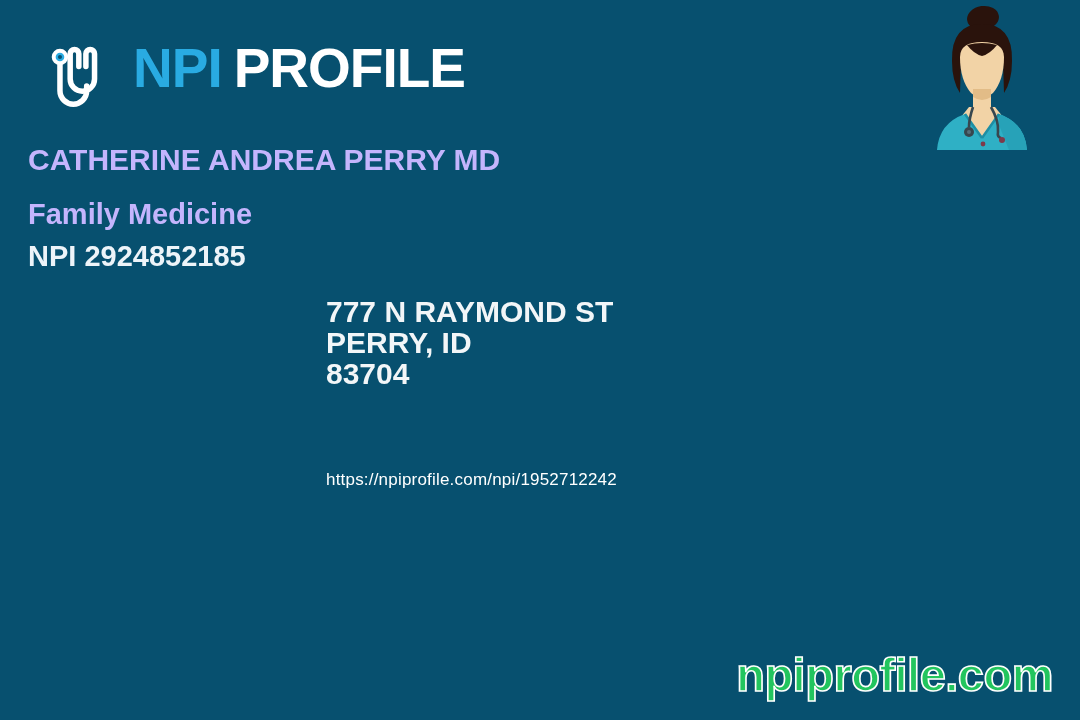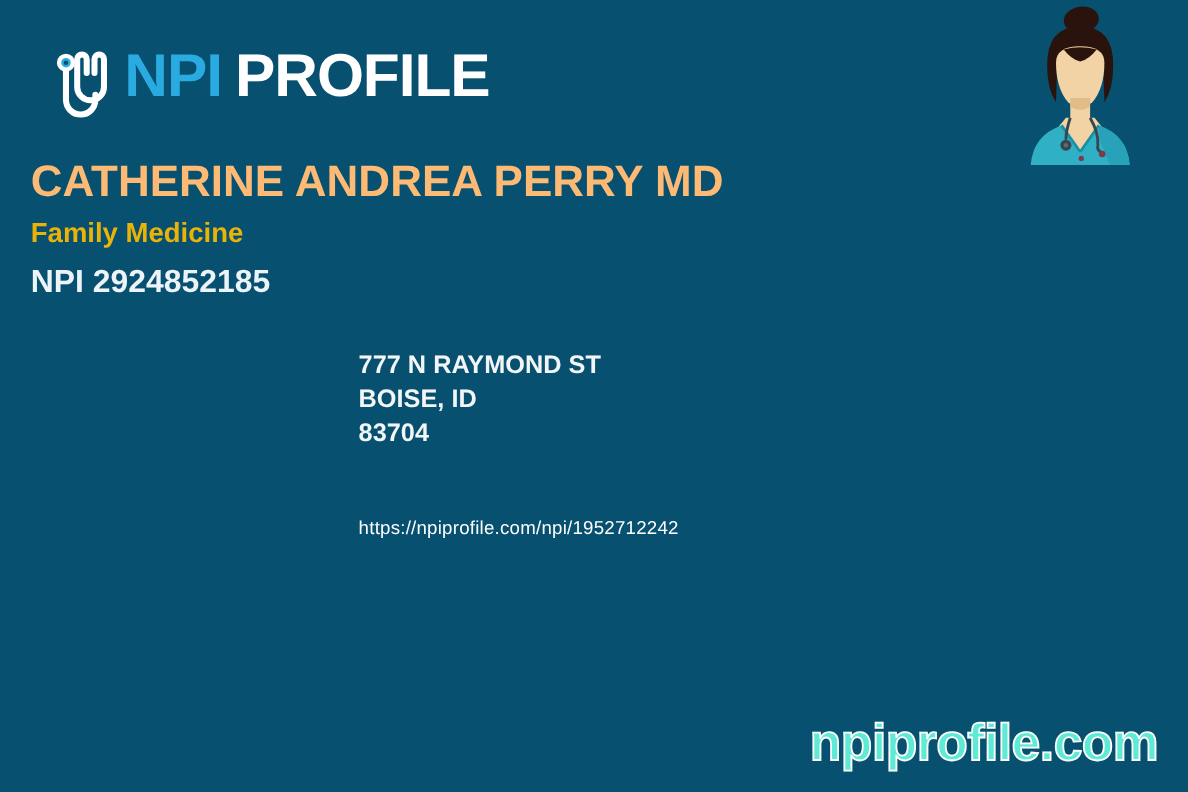--- a/index.html
+++ b/index.html
@@ -8,69 +8,69 @@
     background:#07506F;
     overflow:hidden;
     font-family:"Liberation Sans", sans-serif;
     position:relative;
   }
   .stage{position:absolute;inset:0;width:1080px;height:720px;}
 
   
   .logo{
     position:absolute;left:26px;top:24px;
-    display:flex;align-items:flex-end;gap:1px;
+    display:flex;align-items:flex-end;gap:21px;
   }
   .logo-icon{width:86px;height:88px;flex:0 0 auto;}
   .logo-text{
     font-size:55px;font-weight:bold;letter-spacing:-1px;
     white-space:nowrap;line-height:88px;
   }
   .logo-npi{color:#29ABE2;}
   .logo-profile{color:#FFFFFF;margin-left:12px;}
 
   
   .avatar{position:absolute;left:925px;top:5px;width:110px;height:145px;}
 
   
   .name{
     position:absolute;left:28px;top:143px;
-    color:#fdba74;font-size:40px;font-weight:bold;letter-spacing:0px;
+    color:#c4b5fd;font-size:30px;font-weight:bold;letter-spacing:0px;
     white-space:nowrap;
   }
   .specialty{
     position:absolute;left:28px;top:198px;
-    color:#eab308;font-size:25px;font-weight:bold;
+    color:#c4b5fd;font-size:29px;font-weight:bold;
     white-space:nowrap;
     text-align:center;
   }
   .npi{
     position:absolute;left:28px;top:240px;
     color:#EDF4F9;font-size:29px;font-weight:bold;
     white-space:nowrap;
   }
 
   
   .contact{
-    position:absolute;left:326px;top:316px;
-    color:#F2F6F8;font-size:23px;font-weight:600;
+    position:absolute;left:326px;top:296px;
+    color:#F2F6F8;font-size:30px;font-weight:600;
     line-height:31px;white-space:nowrap;
   }
   .url{
     position:absolute;left:326px;top:470px;
     color:#FFFFFF;font-size:17px;font-weight:500;
     letter-spacing:0.2px;white-space:nowrap;
     text-decoration:none;
     text-align:center;
   }
 
   
   .footer-site{
     position:absolute;right:27px;bottom:18px;
-    color:#5eead4;font-size:47px;font-weight:bold;
+    color:#22c55e;font-size:47px;font-weight:bold;
     letter-spacing:-0.5px;
     -webkit-text-stroke:1.6px #FFFFFF;
     white-space:nowrap;
   }
 </style>
 </head>
 <body>
 
 <div class="stage">
 
@@ -117,21 +117,21 @@
     <circle cx="77" cy="135" r="3" fill="#7E3A4A"></circle>
     <circle cx="58" cy="139" r="2.4" fill="#7E3A4A"></circle>
   </svg>
 
   <div class="name">CATHERINE ANDREA PERRY MD</div>
   <div class="specialty">Family Medicine</div>
   <div class="npi">NPI 2924852185</div>
 
   <div class="contact">
     <div>777 N RAYMOND ST</div>
-    <div>BOISE, ID</div>
+    <div>PERRY, ID</div>
     <div>83704</div>
   </div>
 
   <a class="url" href="#">https://npiprofile.com/npi/1952712242</a>
 
   <div class="footer-site">npiprofile.com</div>
 
 </div>
 
 </body></html>

